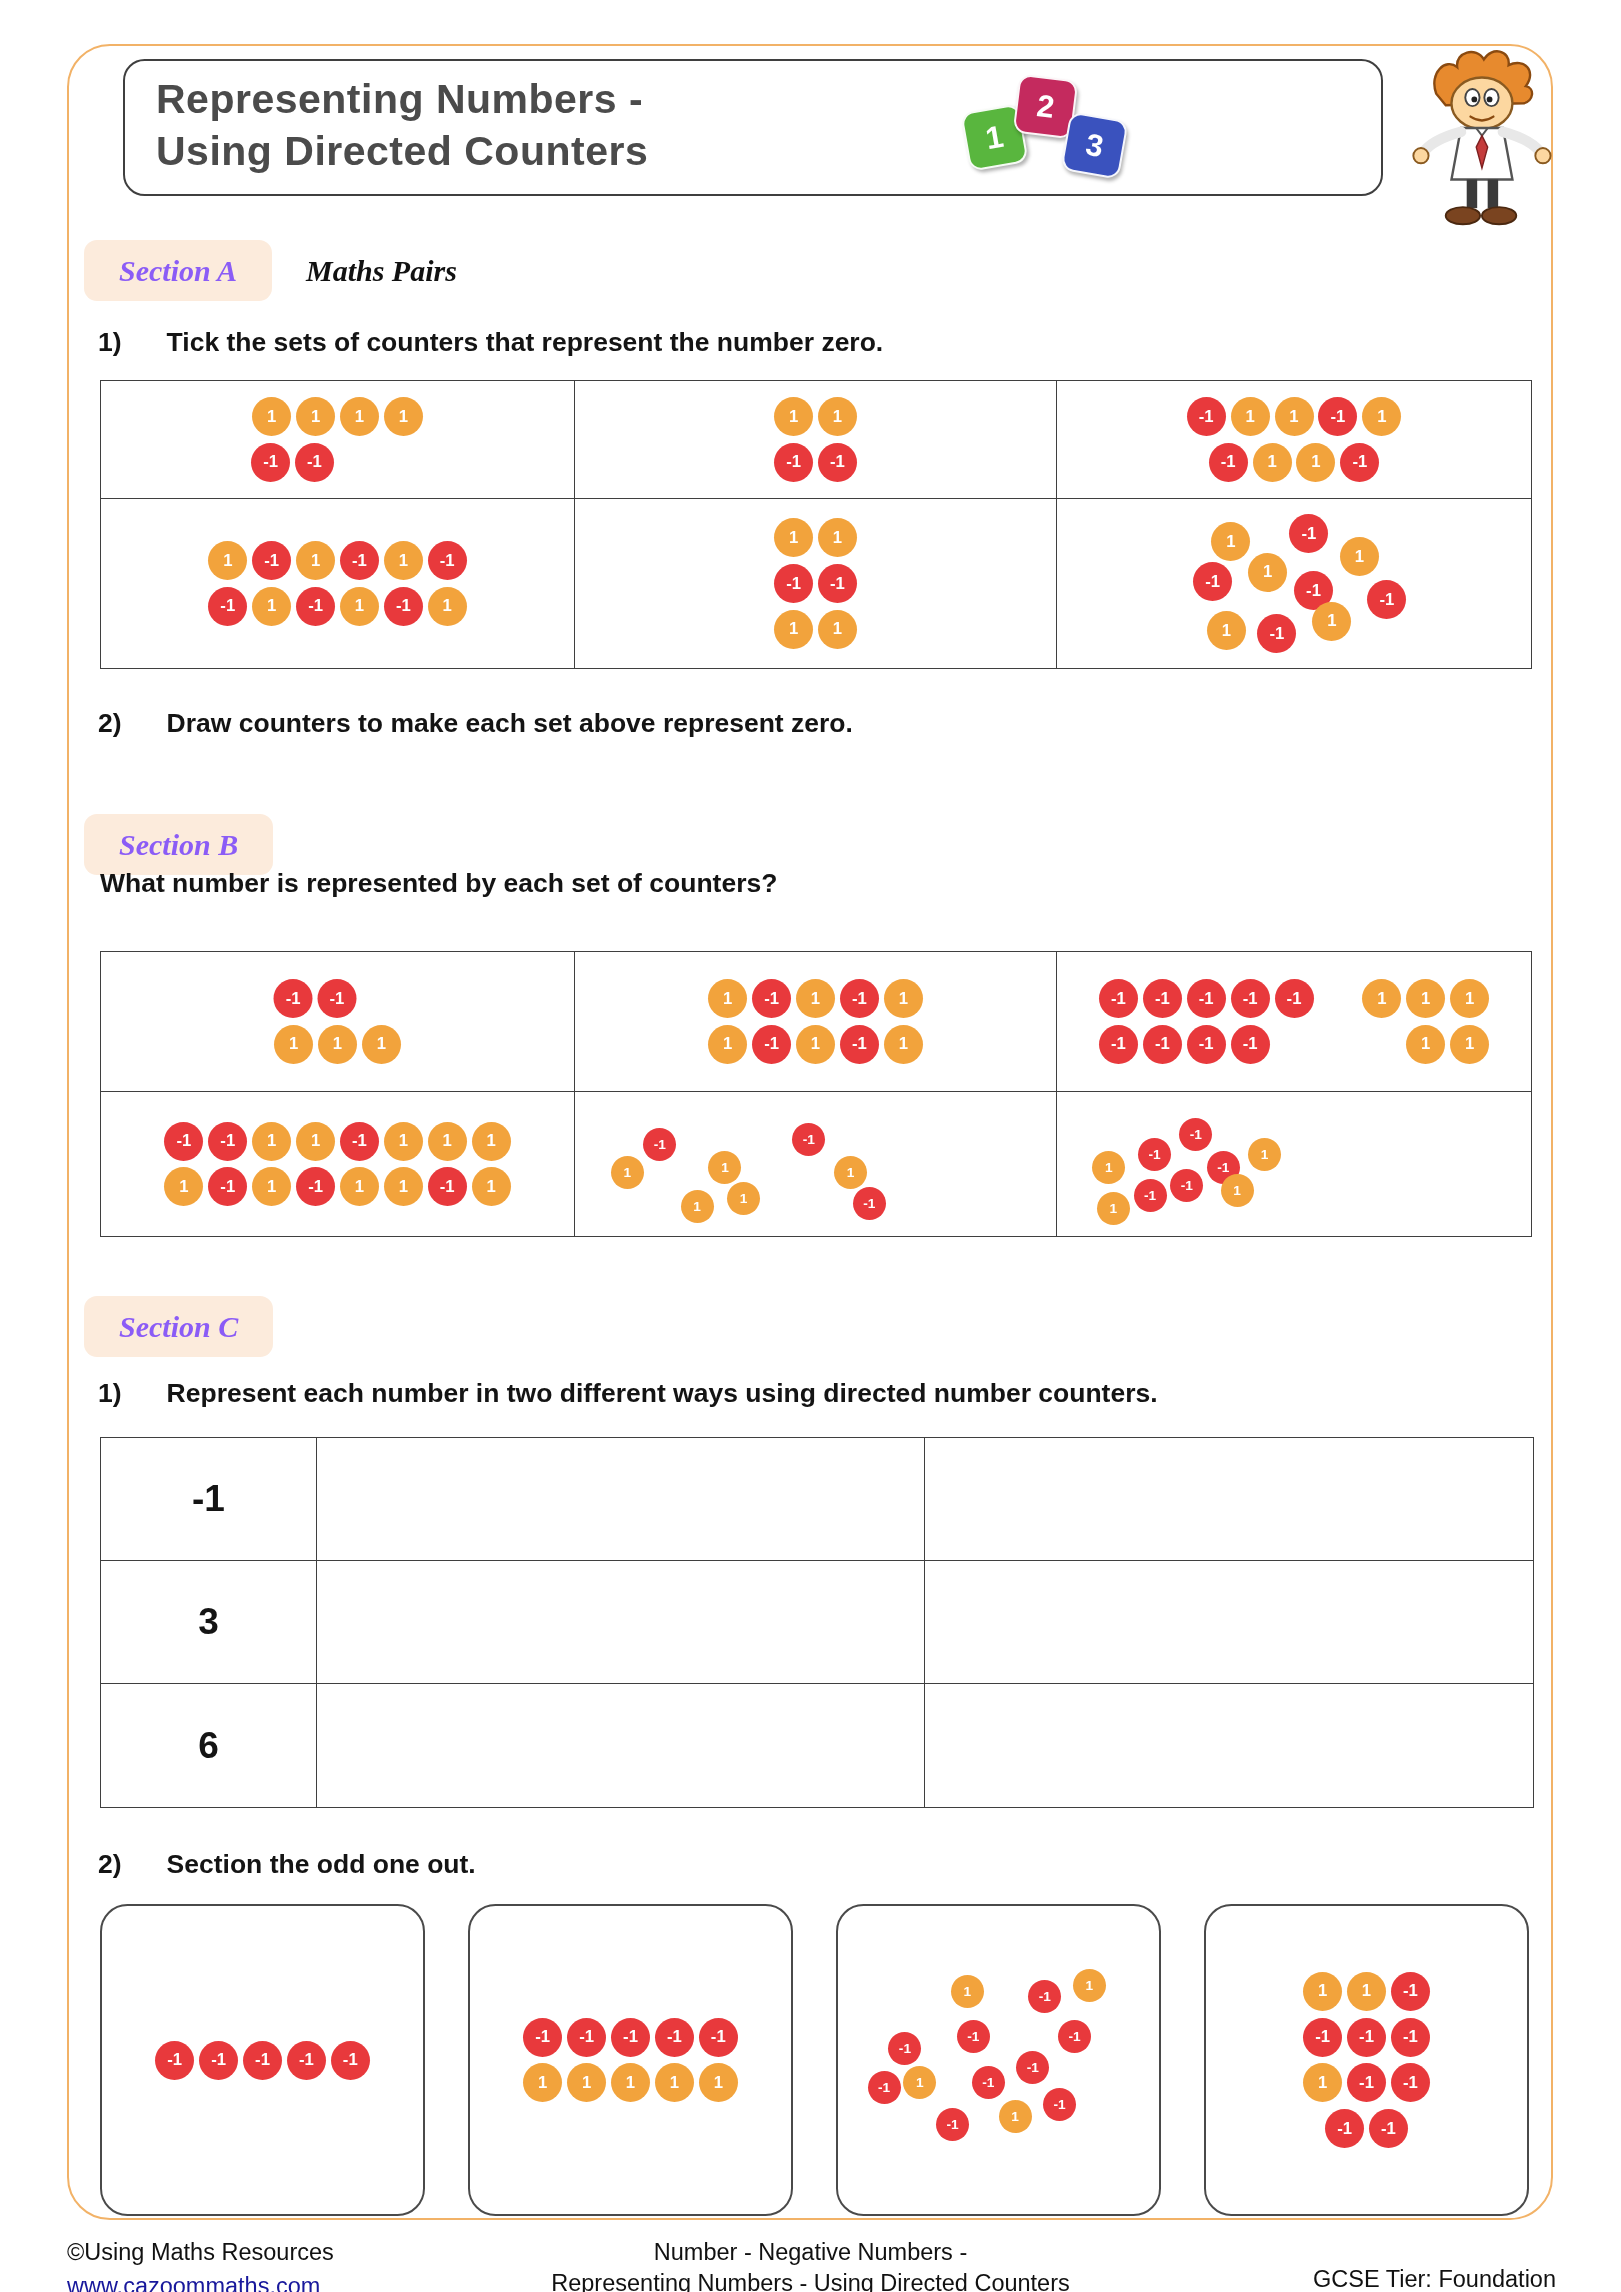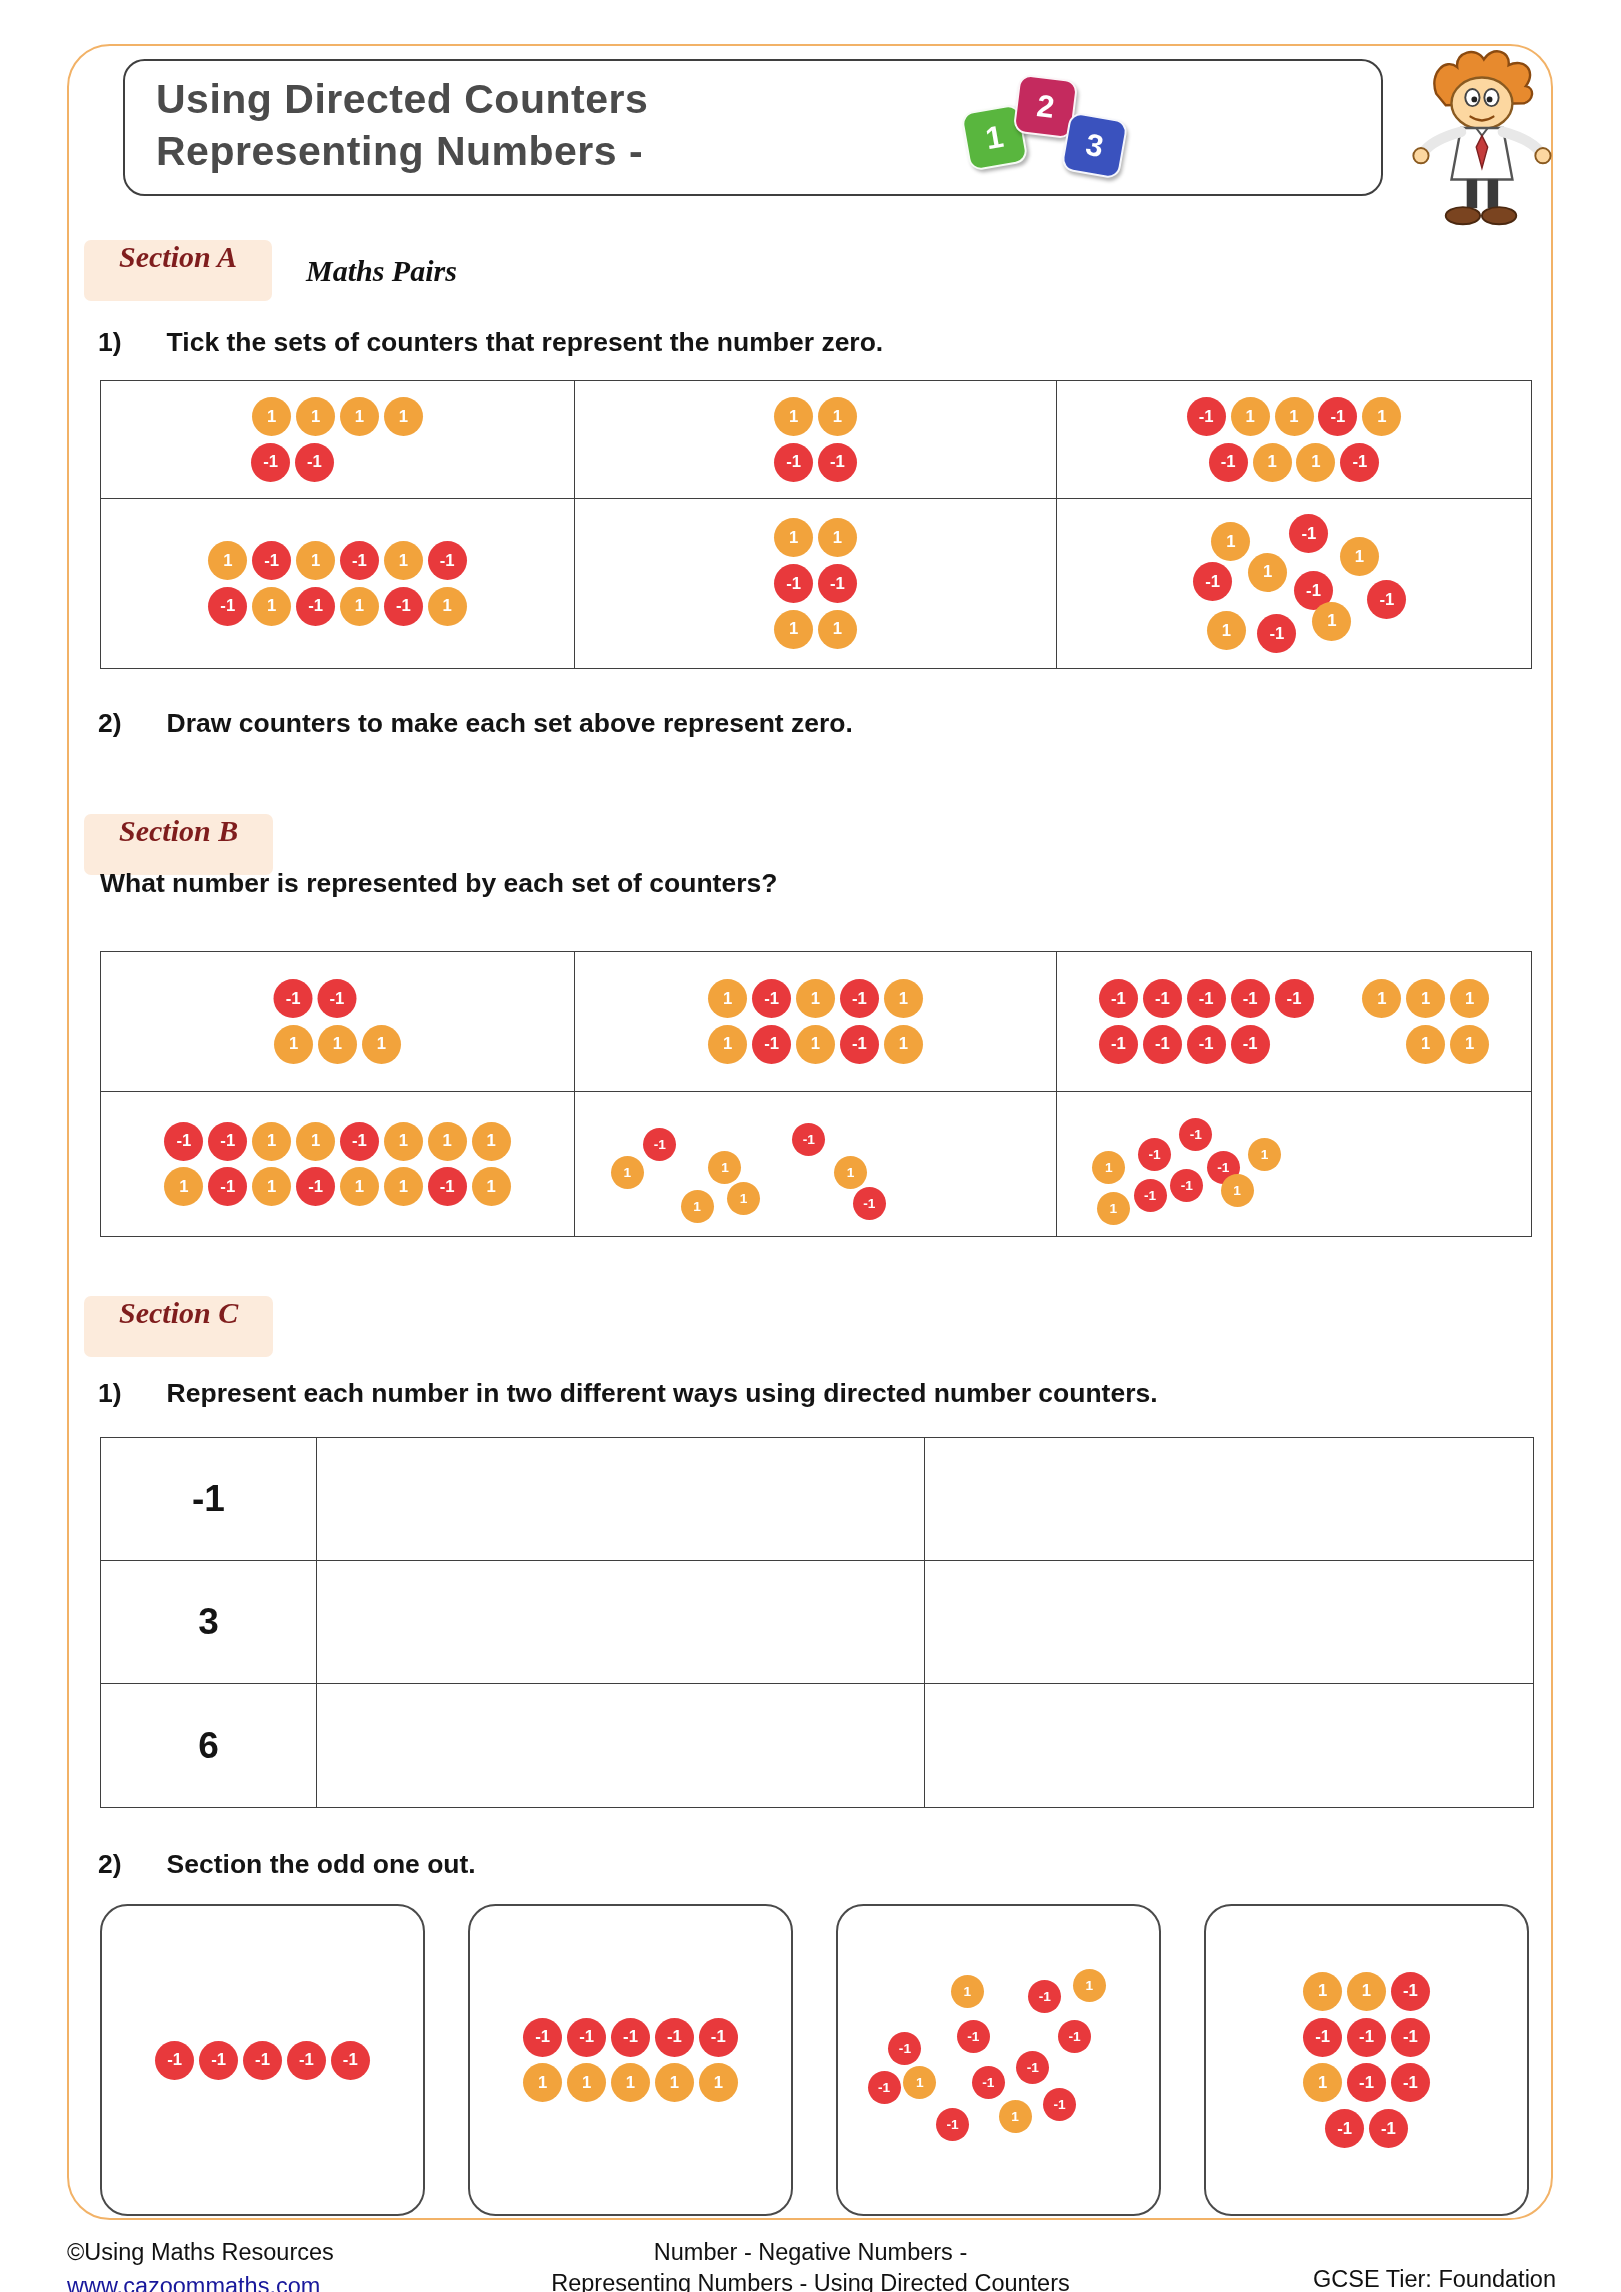--- a/index.html
+++ b/index.html
@@ -25,22 +25,22 @@
   }
   .tile-1 { left:2px;  top:33px; transform:rotate(-10deg); background:#59B63E; }
   .tile-2 { left:53px; top:2px;  transform:rotate(7deg);  background:#C42A5E; }
   .tile-3 { left:102px;top:41px; transform:rotate(10deg); background:#3A52BE; }
   .cazoom { position:absolute; left:1051px; top:9.8px; width:167px; text-align:center; }
   .cazoom-text { font-family:"Liberation Serif", serif; font-weight:bold; font-size:31px; color:#111; margin-top:0px; letter-spacing:1px; }
   .mascot { position:absolute; left:1400px; top:44px; width:162px; height:196px; }
   
   .section-label {
     position:absolute; left:84px; height:61px; background:var(--section-bg,#FCEBDC);
-    border-radius:7px; display:flex; padding:0 35px;
-    font-family:"Liberation Serif", serif; font-style:italic; font-weight:bold; font-size:30px; color:#7f1d1d;
+    border-radius:13px; display:flex; align-items:center; padding:0 35px;
+    font-family:"Liberation Serif", serif; font-style:italic; font-weight:bold; font-size:30px; color:#8b5cf6;
   }
   .sa-label { top:240px; }
   .sb-label { top:814px; }
   .sc-label { top:1296px; }
   .section-sub {
     position:absolute; left:306px; top:240px; height:61px; display:flex; align-items:center;
     font-family:"Liberation Serif", serif; font-style:italic; font-weight:bold; font-size:30px; color:#111;
   }
   
   .question { position:absolute; left:98px; display:flex; gap:45px; font-size:26.5px; font-weight:bold; color:#141414; }
@@ -86,22 +86,22 @@
   .footer-center { position:absolute; left:0; width:1621px; top:2237px; text-align:center; font-size:23.5px; line-height:1.3; color:#111; }
   .footer-right { position:absolute; right:65px; top:2266px; font-size:23.5px; color:#111; }
 </style>
 </head>
 <body>
 
 <div class="outer-border"></div>
 
 <div class="header-box">
   <div class="header-title">
+    <div>Representing Numbers -</div>
     <div>Using Directed Counters</div>
-    <div>Representing Numbers -</div>
   </div>
   <div class="tiles">
     <div class="tile tile-1">1</div>
     <div class="tile tile-2">2</div>
     <div class="tile tile-3">3</div>
   </div>
 </div>
 
 <div class="mascot">
   <svg viewBox="0 0 170 200" width="162" height="191">

